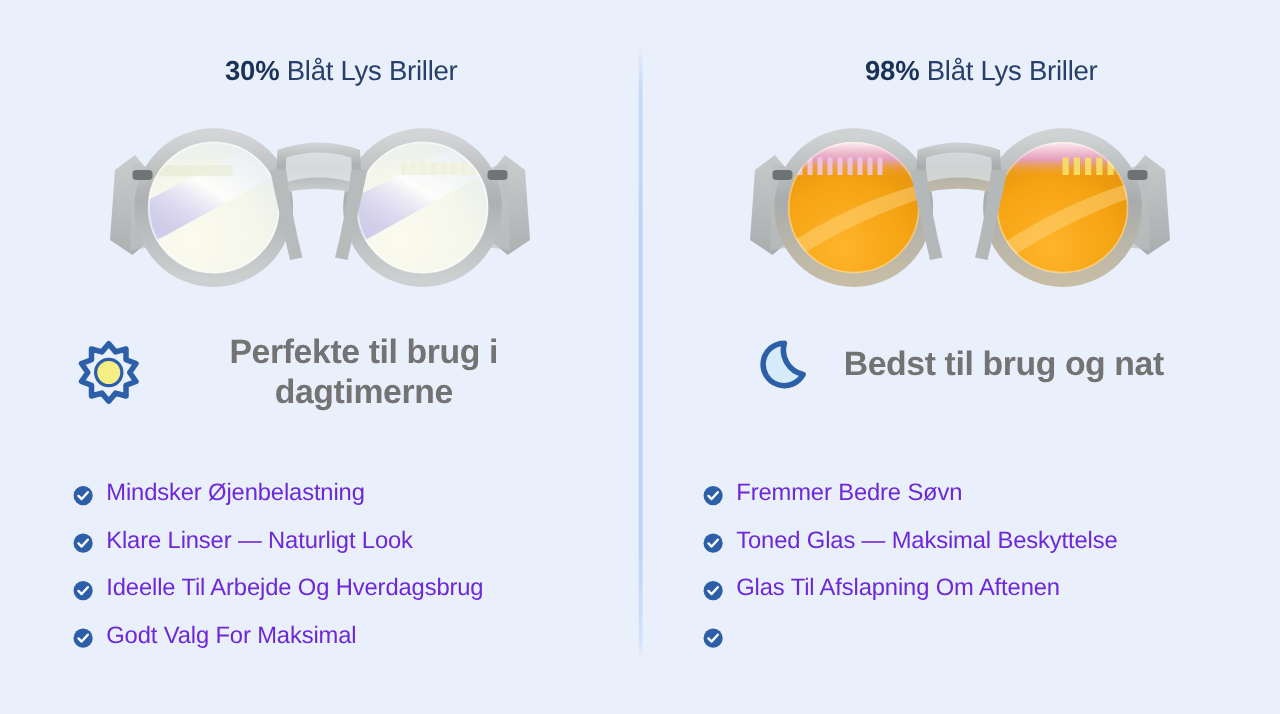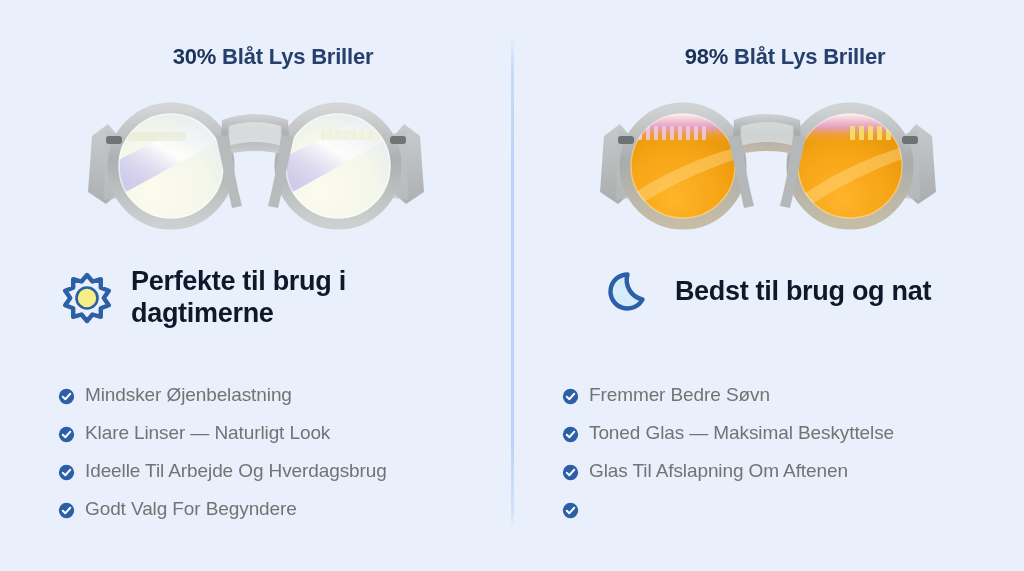--- a/index.html
+++ b/index.html
@@ -58,21 +58,21 @@
     font-size: 22px;
     letter-spacing: -0.2px;
     color: #26406b;
     white-space: nowrap;
   }
   .head .pct {
     font-weight: 700;
     color: #1b3258;
     margin-left: 34px;
   }
-  .head .rest { font-weight: 700; }
+  .head .rest { font-weight: 400; }
 
   
   .glasses {
     position: absolute;
     top: 96px;
     left: 50%;
     transform: translateX(-50%);
     width: 380px;
     height: 140px;
   }
@@ -89,43 +89,43 @@
     justify-content: center;
     gap: 18px;
     padding: 0 24px;
   }
   .subhead .icon { flex: 0 0 auto; width: 52px; height: 52px; }
   .subhead .icon svg { display: block; width: 52px; height: 52px; }
   .subhead h2 {
     font-size: 27px;
     font-weight: 700;
     line-height: 1.18;
-    color: #0f172a;
+    color: #737373;
     letter-spacing: -0.3px;
-    text-align: left;
+    text-align: center;
     max-width: 320px;
   }
 
   
   .features {
     position: absolute;
     top: 376px;
     left: 58px;
     width: 440px;
     list-style: none;
   }
   .col-right .features { left: 578px - 512px; }
   .col-right .features { left: 50px; }
   .features li {
     display: flex;
     align-items: center;
     gap: 10px;
     height: 38px;
     font-size: 19px;
-    color: #737373;
+    color: #6d28d9;
     letter-spacing: -0.1px;
     white-space: nowrap;
   }
   .check {
     flex: 0 0 auto;
     width: 17px;
     height: 17px;
     position: relative;
     top: 1px;
   }
@@ -255,21 +255,21 @@
         </span>
         <span>Ideelle Til Arbejde Og Hverdagsbrug</span>
       </li>
       <li>
         <span class="check">
           <svg viewBox="0 0 20 20" xmlns="http://www.w3.org/2000/svg" aria-hidden="true">
             <circle cx="10" cy="10" r="9" fill="#2c5fa8"></circle>
             <path d="M5.6 10.3 L8.6 13.2 L14.4 6.8" fill="none" stroke="#ffffff" stroke-width="2.3" stroke-linecap="round" stroke-linejoin="round"></path>
           </svg>
         </span>
-        <span>Godt Valg For Begyndere</span>
+        <span>Godt Valg For Maksimal</span>
       </li>
     </ul>
   </div>
 
   <div class="col col-right">
 
     <div class="head">
       <span class="pct">98%</span>
       <span class="rest">Blåt Lys Briller</span>
     </div>

